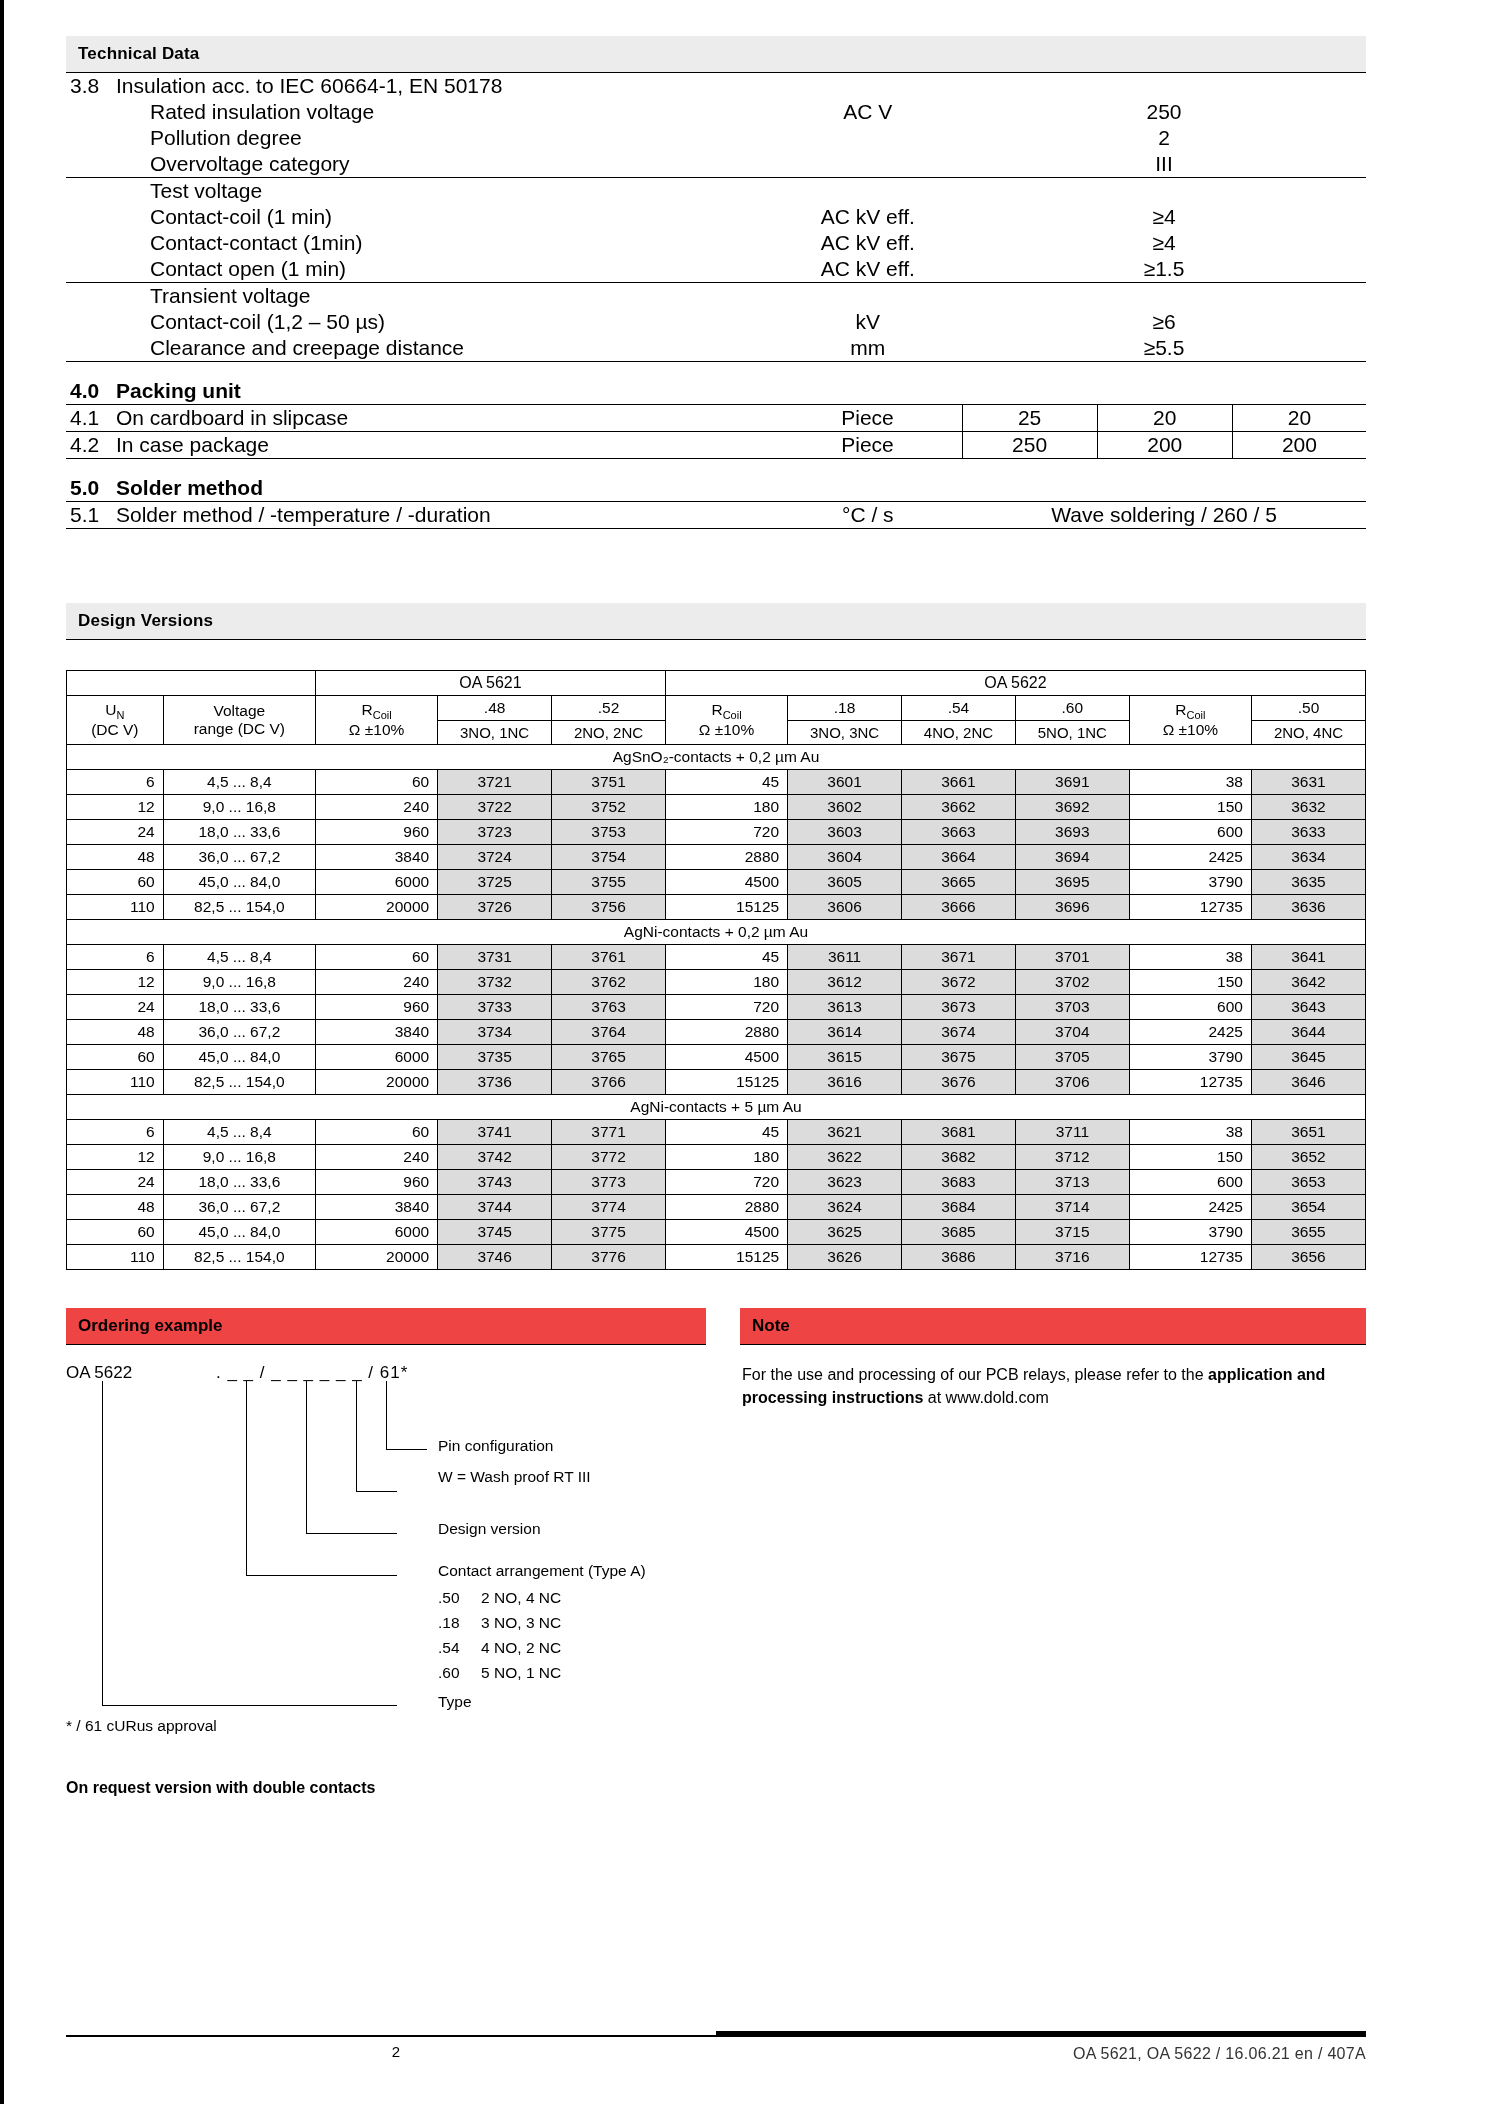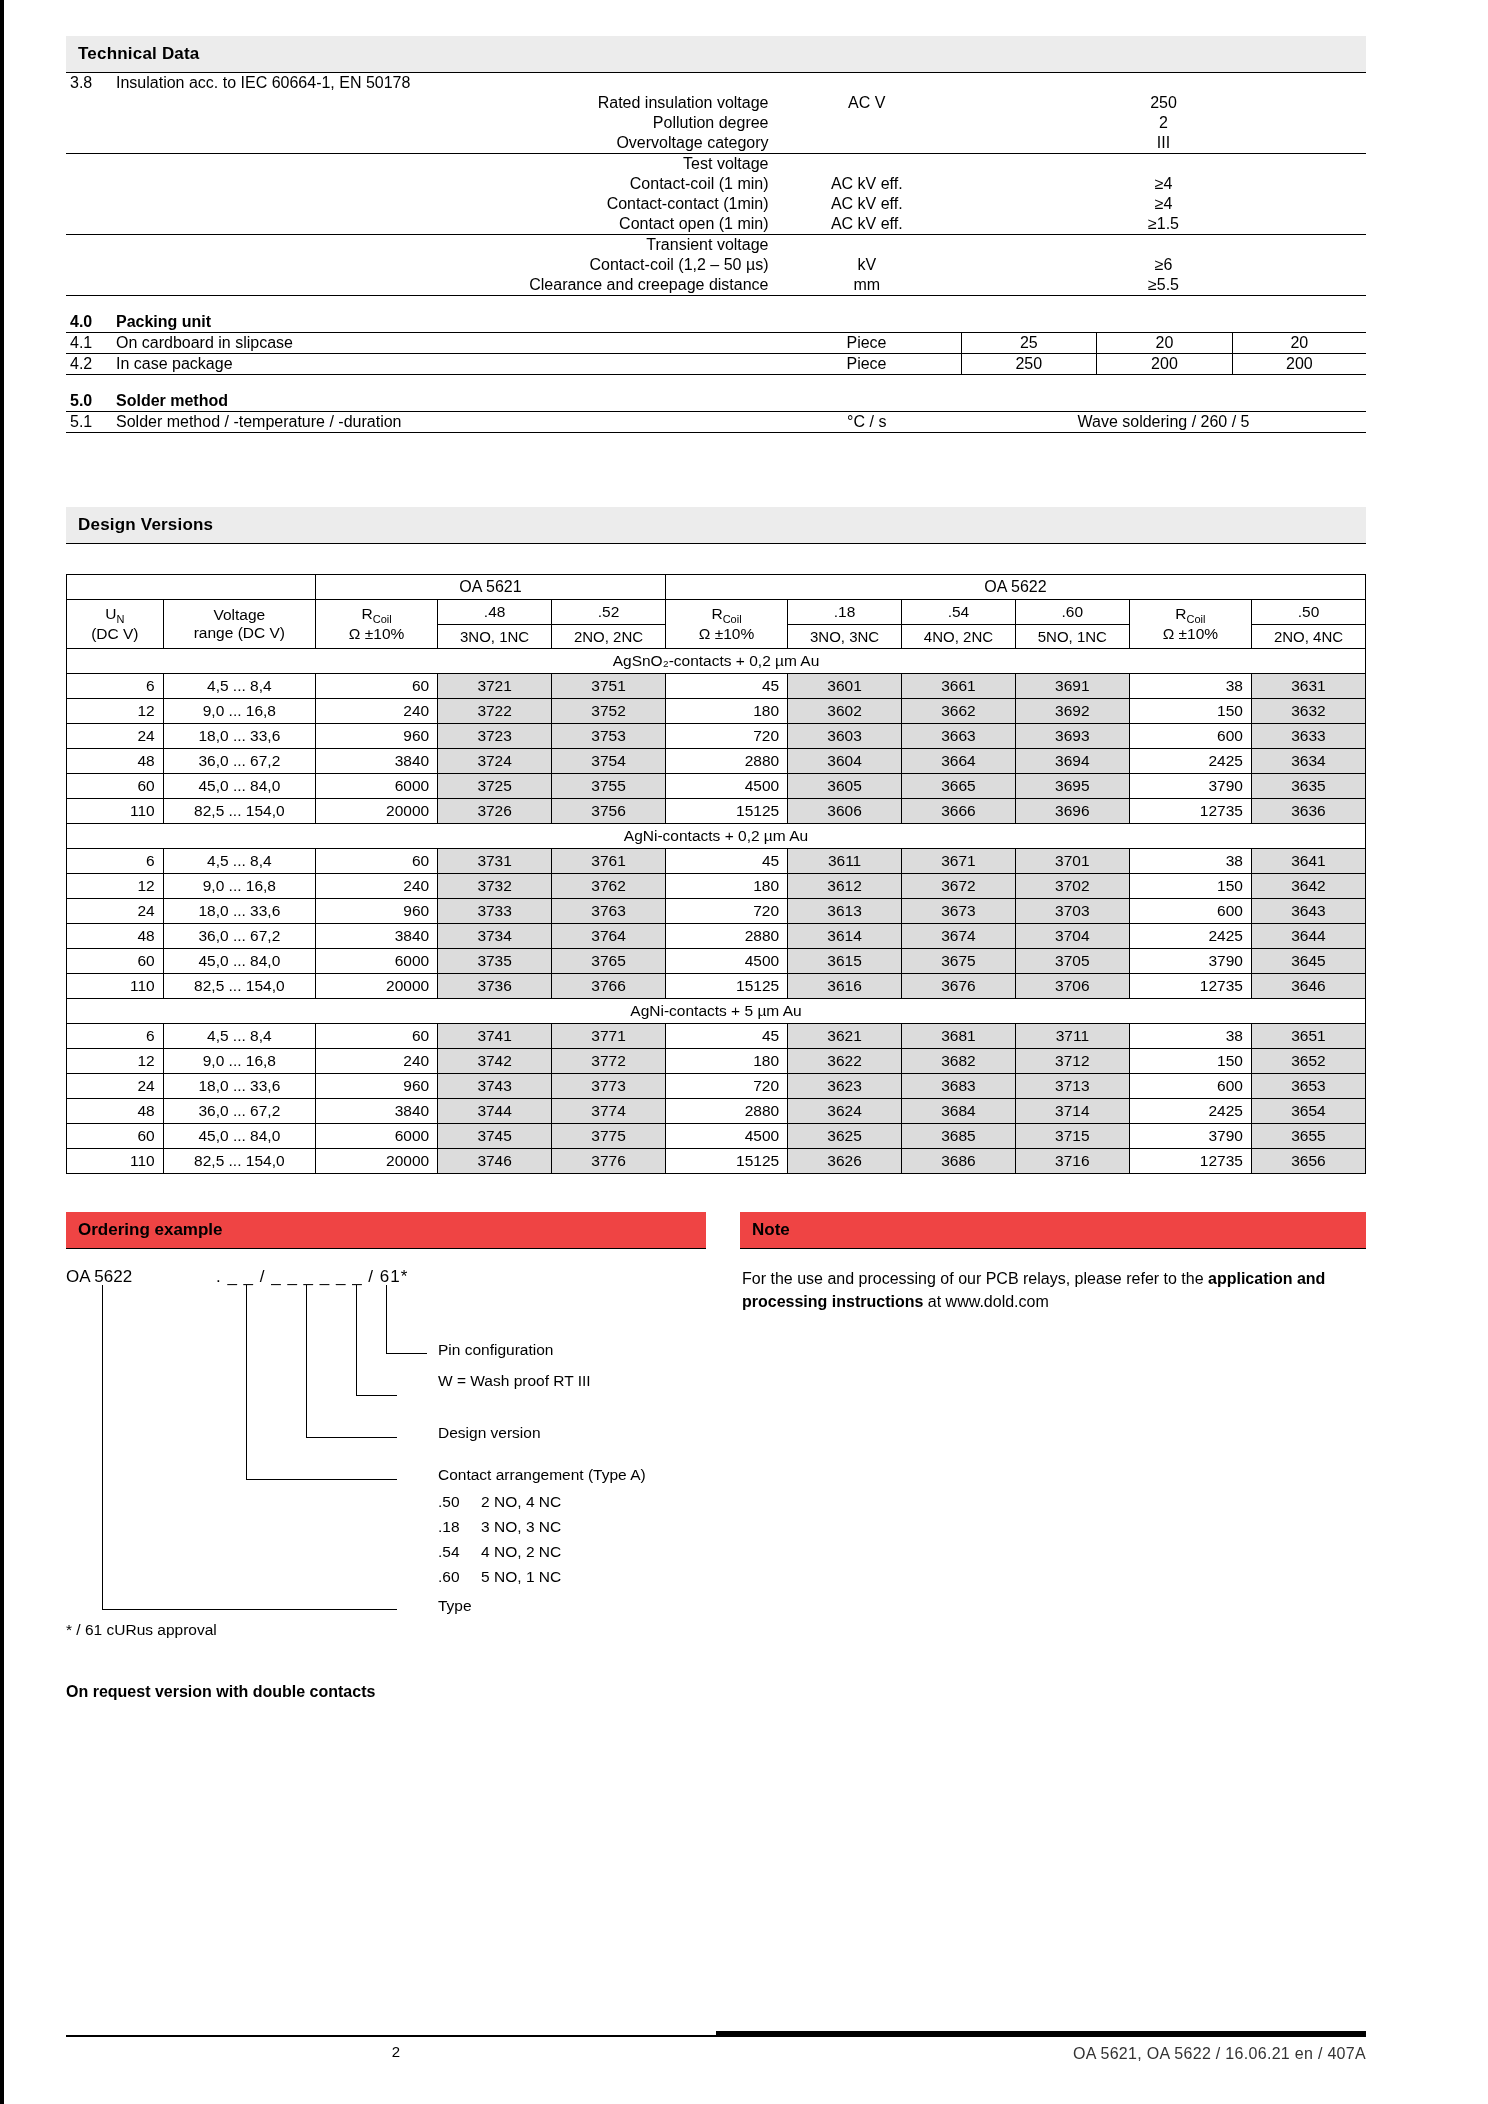--- a/index.html
+++ b/index.html
@@ -27,32 +27,32 @@
   .section-bar {
     background:#ececec;
     font-size:17px;
     font-weight:bold;
     padding:8px 12px;
     border-bottom:1px solid #000;
     letter-spacing:0.2px;
   }
   
   table { border-collapse:collapse; }
-  .td-table { width:100%; font-size:16px; }
+  .td-table { width:100%; font-size:21px; }
   .td-table td { padding:1px 4px; vertical-align:top; white-space:nowrap; }
   .num { width:38px; }
   .lbl { }
   .unit { text-align:center; width:180px; }
   .v1, .v2, .v3 { text-align:center; }
   .center-wide { text-align:center; }
   .rule td { border-bottom:1px solid #000; }
   .thin-top td { border-top:1px solid #000; }
   .bold { font-weight:bold; }
   .spacer td { height:14px; }
-  .indent { padding-left:38px !important;text-align:right; }
+  .indent { padding-left:38px !important; }
 
   
   .dv {
     width:100%;
     font-size:15.5px;
     border-collapse:collapse;
     margin-top:0px;
   }
   .dv td, .dv th {
     border:1px solid #000;

